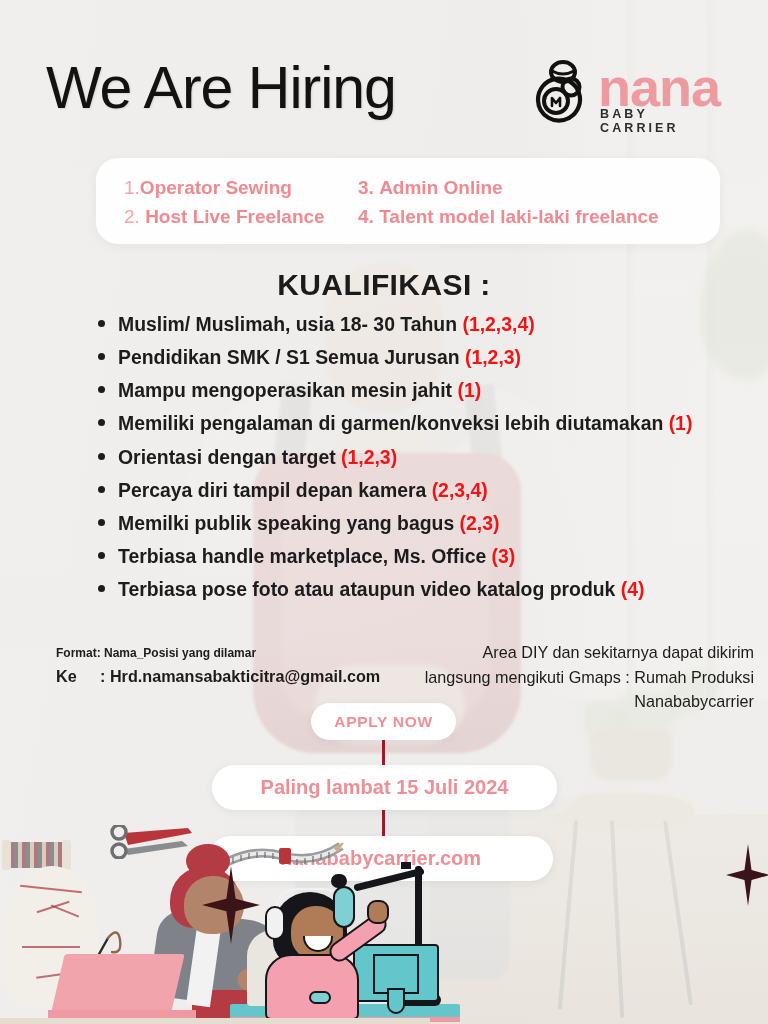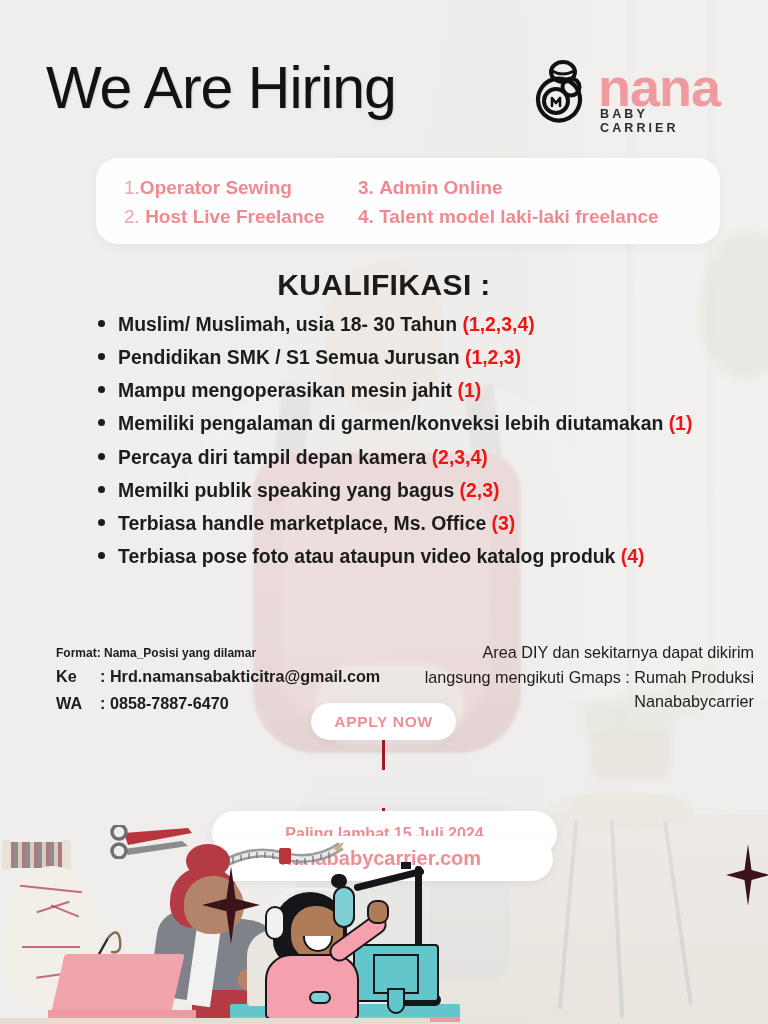--- a/index.html
+++ b/index.html
@@ -197,21 +197,21 @@
     background:#fff; border-radius:40px;
     display:flex; align-items:center; justify-content:center;
     box-shadow:0 2px 10px rgba(0,0,0,.06);
     color:#ef8f95; font-weight:700;
   }
   .pill-apply {
     left:311px; top:703px; width:145px; height:37px;
     font-size:15.5px; letter-spacing:.7px;
   }
   .pill-date {
-    left:212px; top:765px; width:345px; height:45px; font-size:16px;margin-top:46px;
+    left:212px; top:765px; width:345px; height:45px; font-size:20px;
   }
   .pill-site {
     left:208px; top:836px; width:345px; height:45px; font-size:20px;
   }
 
   
   .illus { position:absolute; left:0; bottom:0; width:430px; height:220px; }
 
   .ill-floorline {
     position:absolute; left:0; bottom:0; width:430px; height:6px;
@@ -364,42 +364,41 @@
     <div class="qual-item">
       <span class="bullet"></span><span>Pendidikan SMK / S1 Semua Jurusan </span><span class="qual-tag">(1,2,3)</span>
     </div>
     <div class="qual-item">
       <span class="bullet"></span><span>Mampu mengoperasikan mesin jahit </span><span class="qual-tag">(1)</span>
     </div>
     <div class="qual-item">
       <span class="bullet"></span><span>Memiliki pengalaman di garmen/konveksi lebih diutamakan </span><span class="qual-tag">(1)</span>
     </div>
     <div class="qual-item">
+      <span class="bullet"></span><span>Orientasi dengan target </span><span class="qual-tag">(1,2,3)</span>
+    </div>
+    <div class="qual-item">
       <span class="bullet"></span><span>Percaya diri tampil depan kamera </span><span class="qual-tag">(2,3,4)</span>
     </div>
     <div class="qual-item">
       <span class="bullet"></span><span>Memilki publik speaking yang bagus </span><span class="qual-tag">(2,3)</span>
     </div>
     <div class="qual-item">
       <span class="bullet"></span><span>Terbiasa handle marketplace, Ms. Office </span><span class="qual-tag">(3)</span>
     </div>
     <div class="qual-item">
       <span class="bullet"></span><span>Terbiasa pose foto atau ataupun video katalog produk </span><span class="qual-tag">(4)</span>
     </div>
   </div>
 
   <div class="contact-left">
     <div class="c-plain">Format: Nama_Posisi yang dilamar</div>
     <div class="c-row">
       <span class="c-label">Ke</span>
         <span>: Hrd.namansabakticitra@gmail.com</span>
-    </div>
-    <div class="c-row">
-      <span class="c-label">WA</span>
-        <span>: 0858-7887-6470</span>
     </div>
   </div>
 
   <div class="contact-right">Area DIY dan sekitarnya dapat dikirim langsung mengikuti Gmaps : Rumah Produksi Nanababycarrier</div>
 
   <div class="connector" style="left:382px; top:738px; height:32px;"></div>
   <div class="connector" style="left:382px; top:808px; height:32px;"></div>
 
   <div class="pill pill-apply">APPLY NOW</div>
   <div class="pill pill-date">Paling lambat 15 Juli 2024</div>

